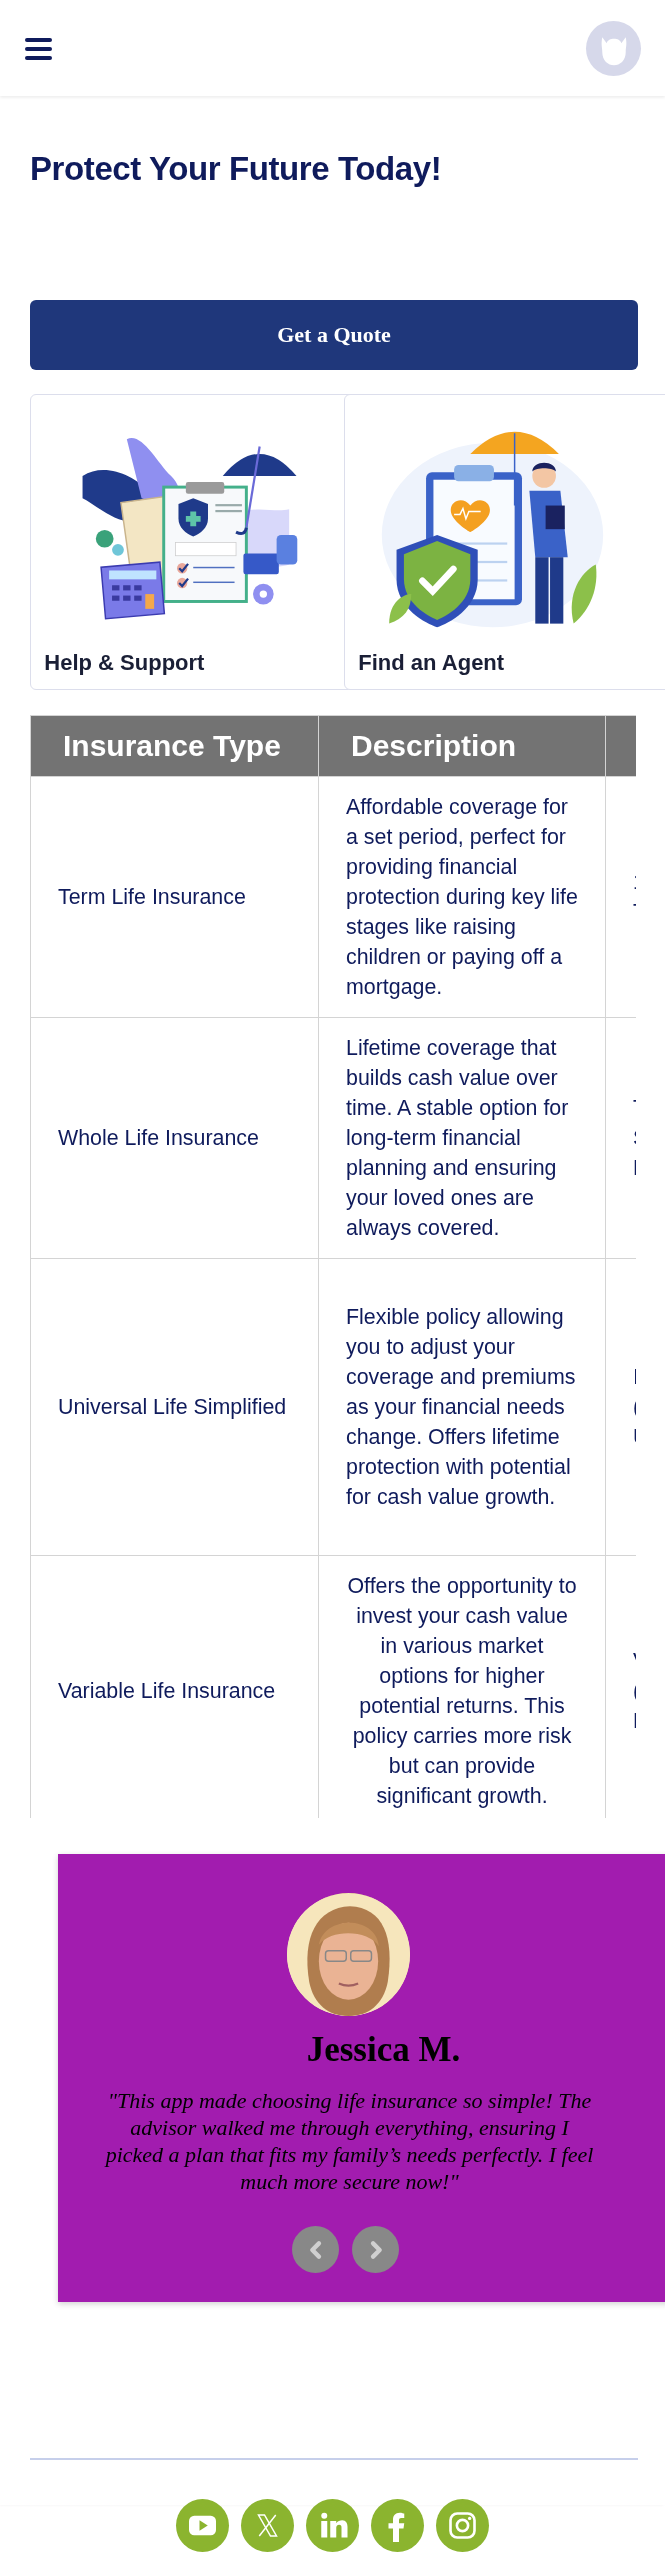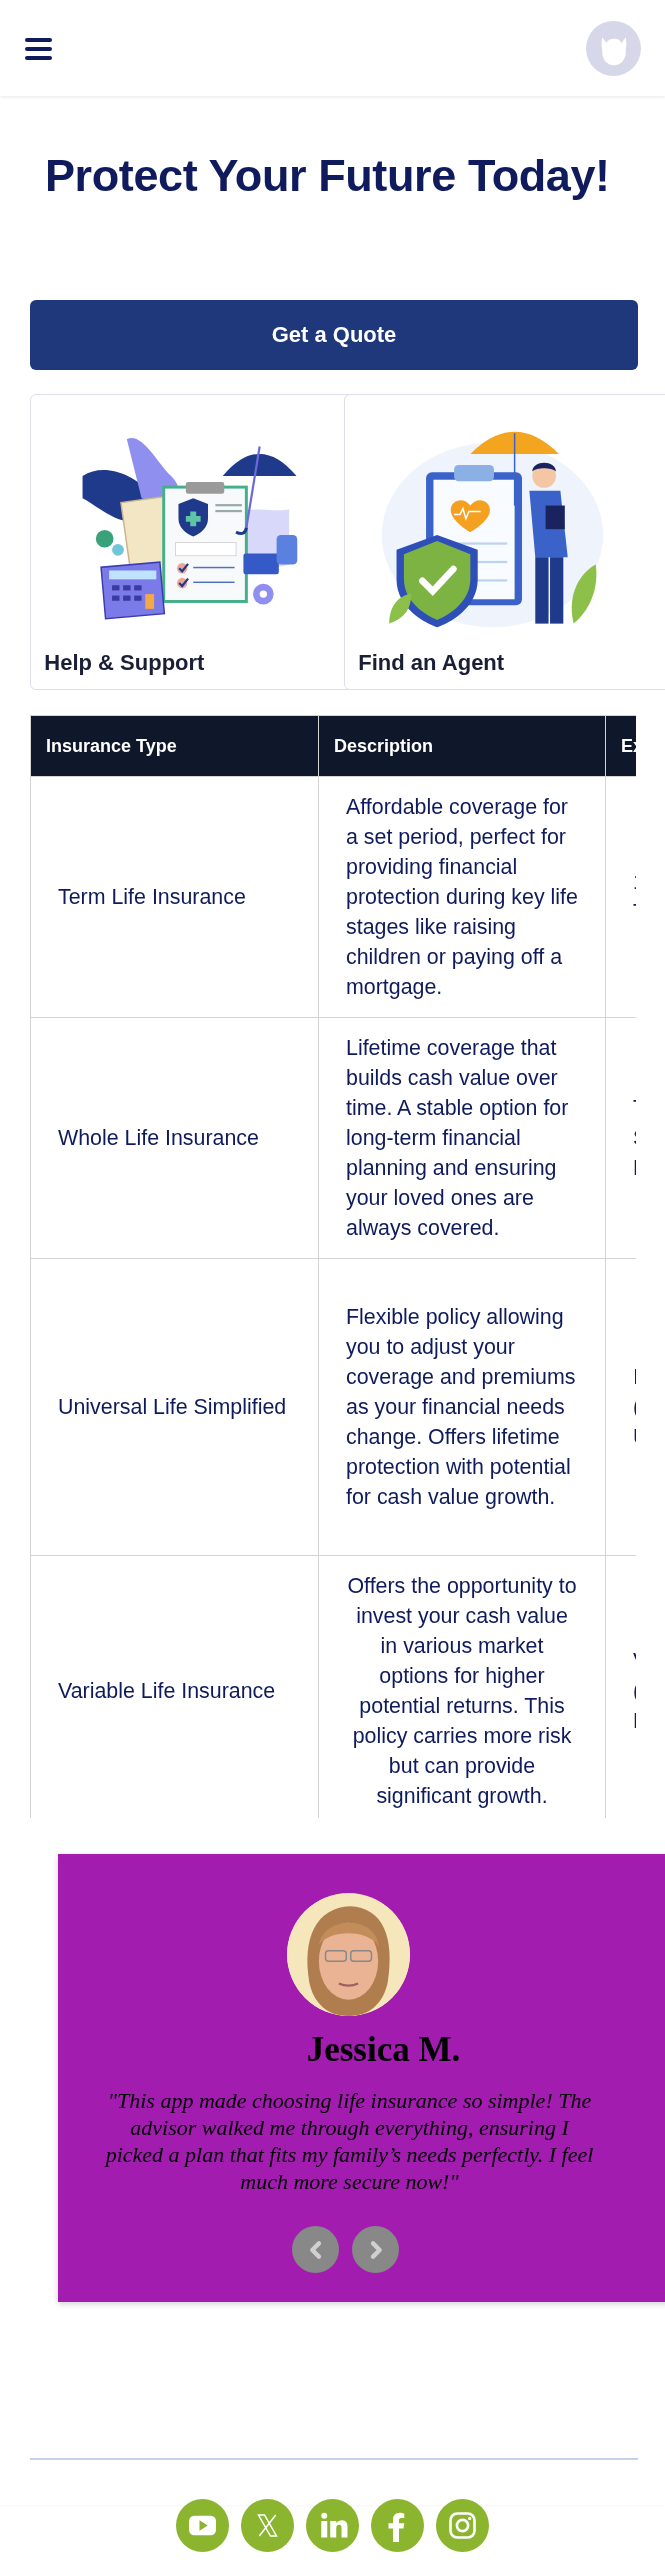--- a/index.html
+++ b/index.html
@@ -11,39 +11,39 @@
   
   .header { position: absolute; left: 0; top: 0; width: 665px; height: 96px; background: #fff; box-shadow: 0 1.5px 3px rgba(0,0,0,0.08); }
   .hamburger { position: absolute; left: 25px; top: 38px; width: 28px; height: 22px; cursor: pointer; }
   .hamburger span { position: absolute; left: 0; width: 27px; height: 3.7px; border-radius: 2.2px; background: #0f1b5c; }
   .hamburger span:nth-child(1) { top: 0; }
   .hamburger span:nth-child(2) { top: 9px; }
   .hamburger span:nth-child(3) { top: 18px; }
   .avatar-logo { position: absolute; left: 586px; top: 21.4px; width: 55px; height: 55px; border-radius: 50%; background: #d6d8ea; display: flex; align-items: center; justify-content: center; }
 
   
-  .hero-title { position: absolute; left: 30px; top: 150px; font-size: 45px; font-weight: bold; color: #0f1b5c; letter-spacing: -0.4px; margin-left: 15px; }
+  .hero-title { position: absolute; left: 30px; top: 150px; font-size: 33px; font-weight: bold; color: #0f1b5c; letter-spacing: -0.4px; }
   .hero-subtitle { position: absolute; left: 30px; top: 220px; font-size: 25px; color: #0f1b5c; }
 
   .primary-btn { position: absolute; left: 30px; width: 608px; height: 70px; background: #1f377b; border-radius: 6px; color: #fff; font-size: 22px; font-weight: bold; display: flex; align-items: center; justify-content: center; cursor: pointer; border: none; }
-  .quote-btn { top: 300px; }
+  .quote-btn { top: 300px; font-family: Liberation Serif, serif; }
   .contact-btn { top: 2354px; }
 
   
   .feature-card { position: absolute; top: 394px; width: 346px; height: 296px; border: 1.5px solid #dcdeec; border-radius: 6px; background: #fff; cursor: pointer; overflow: hidden; }
   .card-left { left: 30px; }
   .card-right { left: 344px; }
   .card-illustration { position: absolute; left: 22px; top: 22px; width: 248px; height: 214px; }
   .card-label { position: absolute; left: 13.3px; bottom: 13.3px; font-size: 22px; font-weight: bold; color: #1a1f36; }
 
   
   .table-wrap { position: absolute; left: 30px; top: 715px; width: 606px; height: 1103px; overflow: hidden; }
   table { border-collapse: collapse; width: 887px; table-layout: fixed; }
   th, td { border: 1.5px solid #d4d4d4; }
-  th { background: #0f172a; color: #fff; font-size: 18px; font-weight: bold; text-align: left; padding: 0 15px; height: 61px; border-color: #d4d4d4; }
+  th { background: #737373; color: #fff; font-size: 30px; font-weight: bold; text-align: left; padding: 0 32px; height: 61px; border-color: #d4d4d4; }
   td { font-size: 21.4px; color: #0f1b5c; padding: 15px 27px; vertical-align: middle; line-height: 30px; }
   td.type { text-align: left; }
   td.center { text-align: center; margin-top: 24px; }
   col.c1 { width: 288px; } col.c2 { width: 287px; } col.c3 { width: 311px; }
 
   
   .testimonial { position: absolute; left: 58px; top: 1854px; width: 651px; height: 448px; background: #a21caf; box-shadow: 0 1.5px 6px rgba(0,0,0,0.18); }
   .t-photo { position: absolute; left: 229px; top: 39px; width: 123px; height: 123px; border-radius: 50%; background: radial-gradient(circle at 50% 45%, #f5c7a8 0 34%, #b88455 35% 60%, #f6e6bc 61%); overflow: hidden; }
   .t-name { position: absolute; left: 0; top: 176px; width: 100%; text-align: center; font-family: "Liberation Serif", serif; font-weight: bold; font-size: 35px; color: #000; }
   .t-quote { position: absolute; left: 44px; top: 233px; width: 495px; text-align: center; font-family: "Liberation Serif", serif; font-style: italic; font-size: 22px; line-height: 27px; color: #000; }

